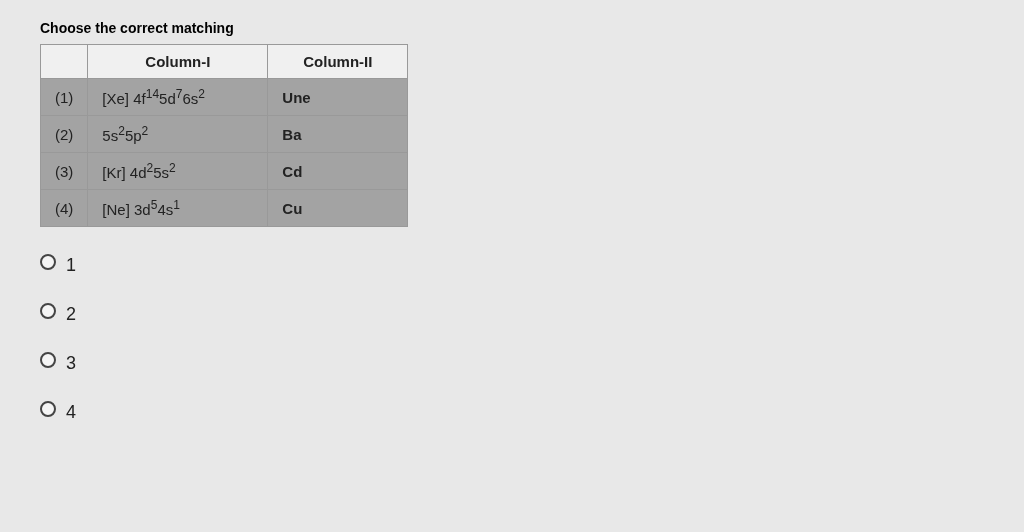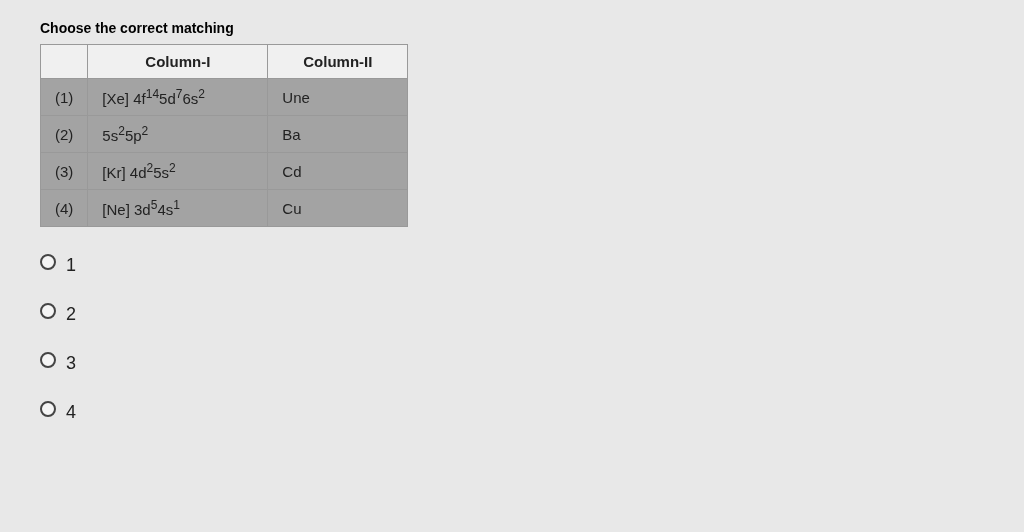--- a/index.html
+++ b/index.html
@@ -43,20 +43,21 @@
     }
     td.num {
       text-align: center;
       width: 40px;
     }
     td.col1 {
       width: 180px;
     }
     td.col2 {
       width: 140px;
+      font-weight: bold;
     }
     sup {
       font-size: 12px;
       vertical-align: super;
     }
     .options {
       margin-top: 20px;
     }
     .option-row {
       display: flex;

